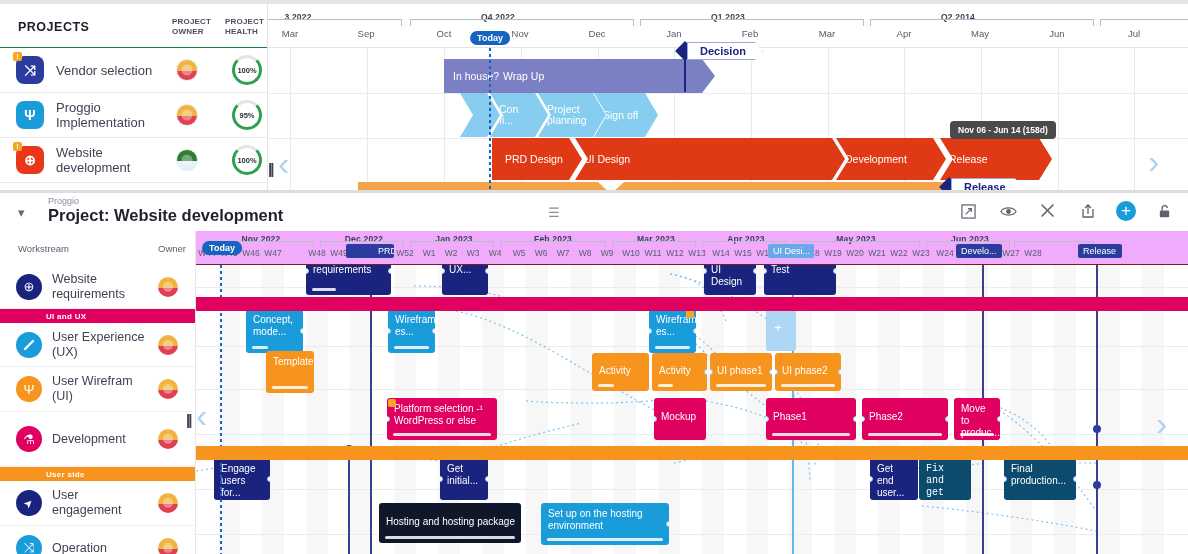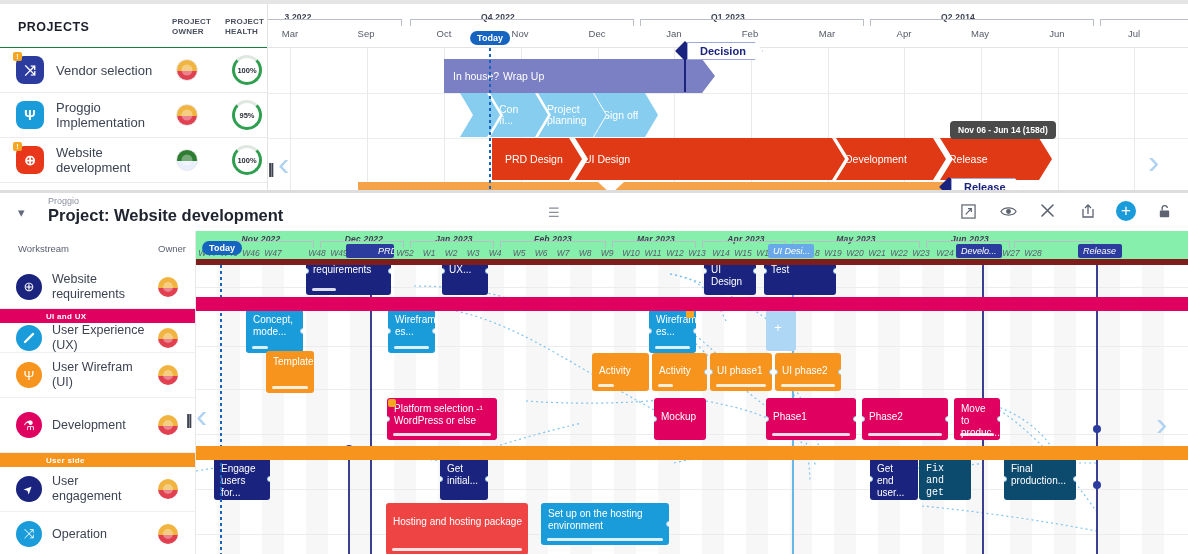--- a/index.html
+++ b/index.html
@@ -170,22 +170,22 @@
             width:20px; height:20px; border-radius:50%;
             background: linear-gradient(180deg,#f2b441 0 55%, #e04050 55% 100%); }
   .ws-own::after { content:""; position:absolute; left:50%; top:52%; transform:translate(-50%,-50%);
             width:10px; height:10px; border-radius:50%; background: rgba(255,255,255,.35); }
 
   .grp-row { position:relative; display:flex; align-items:center; }
   .grp-row .glabel { font-size:8px; font-weight:bold; color:#fff; padding-left:46px; letter-spacing:.3px;}
 
   
   .pg-tl { position:absolute; left:196px; top:38px; right:0; bottom:0; overflow:hidden; }
-  .pg-tl-head { position:absolute; left:0; top:0; right:0; height:34px; background:#86efac; z-index:8;
-                border-bottom:6px solid #7f1d1d;font-style:italic; }
+  .pg-tl-head { position:absolute; left:0; top:0; right:0; height:34px; background:#f0abfc; z-index:8;
+                border-bottom:1px solid #7f1d1d; }
   .wk { position:absolute; top:17px; font-size:8.5px; color:#585e6c; text-align:center; }
   .wk-band { position:absolute; top:0; bottom:0; background:#f7f7f7; }
 
   .task {
     position:absolute; border-radius:3px; color:#fff; font-size:10px;
     padding:5px 6px 0 7px; line-height:12px; overflow:hidden; z-index:5;
   }
   .task .prog { position:absolute; left:6px; right:6px; bottom:4px; height:3px; background:rgba(255,255,255,.85); border-radius:2px;}
   .task .prog.part { right:auto; width:28%; }
   .task .warn { position:absolute; right:2px; top:1px; width:8px; height:8px; background:#f5a623; border-radius:2px;}
@@ -657,21 +657,21 @@
         <span class="dot-l"></span>
       </div>
       <div class="task" style="left:723px;top:227px;width:52px;height:42px;background:#0c4a6e;font-family:Liberation Mono, monospace;">
         <span>Fix and get more...</span>
       </div>
       <div class="task" style="left:808px;top:227px;width:72px;height:42px;background:#0c4a6e;">
         <span>Final production...</span>
         <span class="dot-l"></span><span class="dot-r"></span>
       </div>
 
-      <div class="task" style="left:190px;top:272px;width:142px;height:52px;background:#ef4444;">
+      <div class="task" style="left:183px;top:272px;width:142px;height:40px;background:#0f172a;">
         <span style="display:block;padding-top:8px;">Hosting and hosting package</span>
         <span class="prog"></span>
       </div>
       <div class="task" style="left:345px;top:272px;width:128px;height:42px;background:#1a9cdb;">
         <span>Set up on the hosting environment</span>
         <span class="prog"></span><span class="dot-r"></span>
       </div>
 
       <div class="chev" style="left:960px;top:175px;">›</div>
     </div>
@@ -687,21 +687,21 @@
             <span>⊕</span>
           </div>
         <div class="ws-name">Website requirements</div>
         <div class="ws-own"></div>
       </div>
 
       <div class="grp-row" style="height:14px;background:#e0005f;">
         <span class="glabel">UI and UX</span>
       </div>
 
-      <div class="ws-row" style="height:30px;">
+      <div class="ws-row" style="height:44px;">
         <div class="ws-ic" style="background:#1a9cdb;">
           <svg width="14" height="14" viewBox="0 0 14 14">
               <path d="M3 11 L11 3" stroke="#fff" stroke-width="2.4" stroke-linecap="round"></path>
             </svg>
         </div>
         <div class="ws-name">User Experience (UX)</div>
         <div class="ws-own"></div>
       </div>
 
       <div class="ws-row" style="height:45px;">

